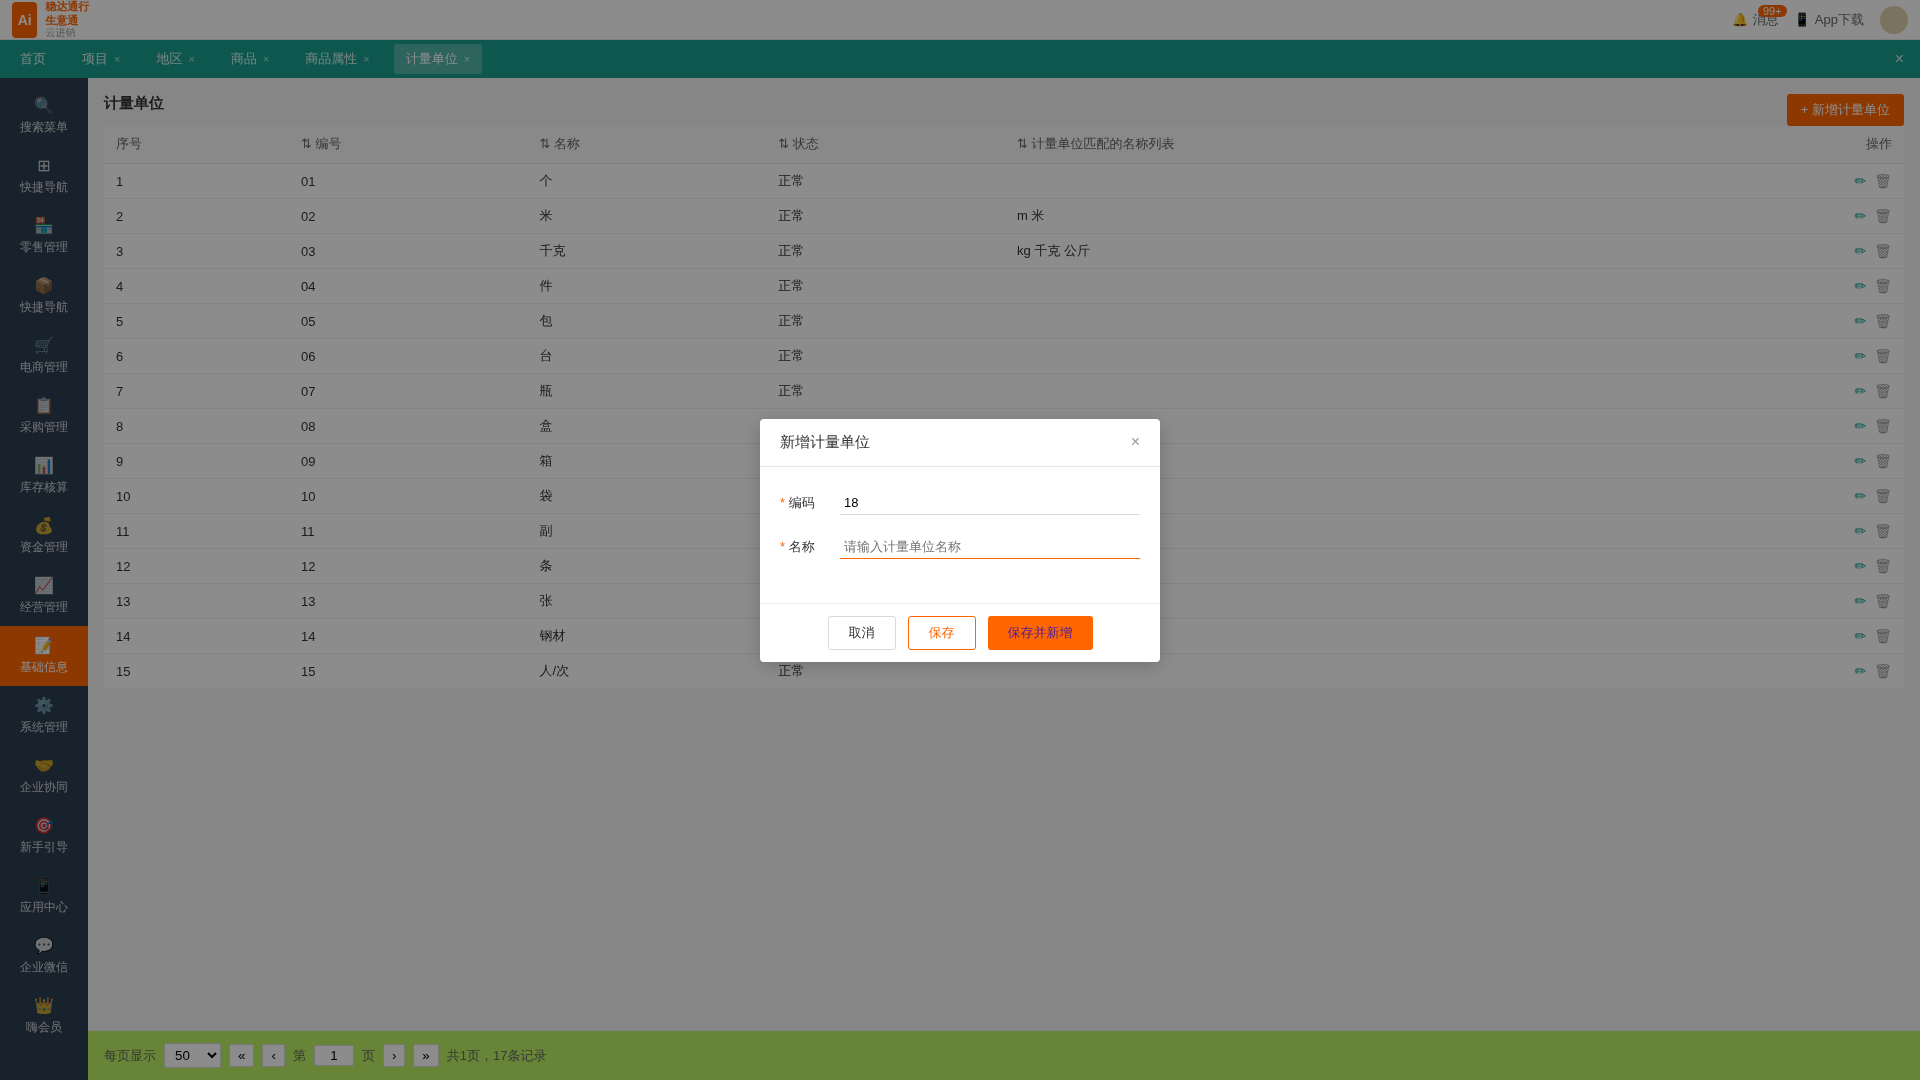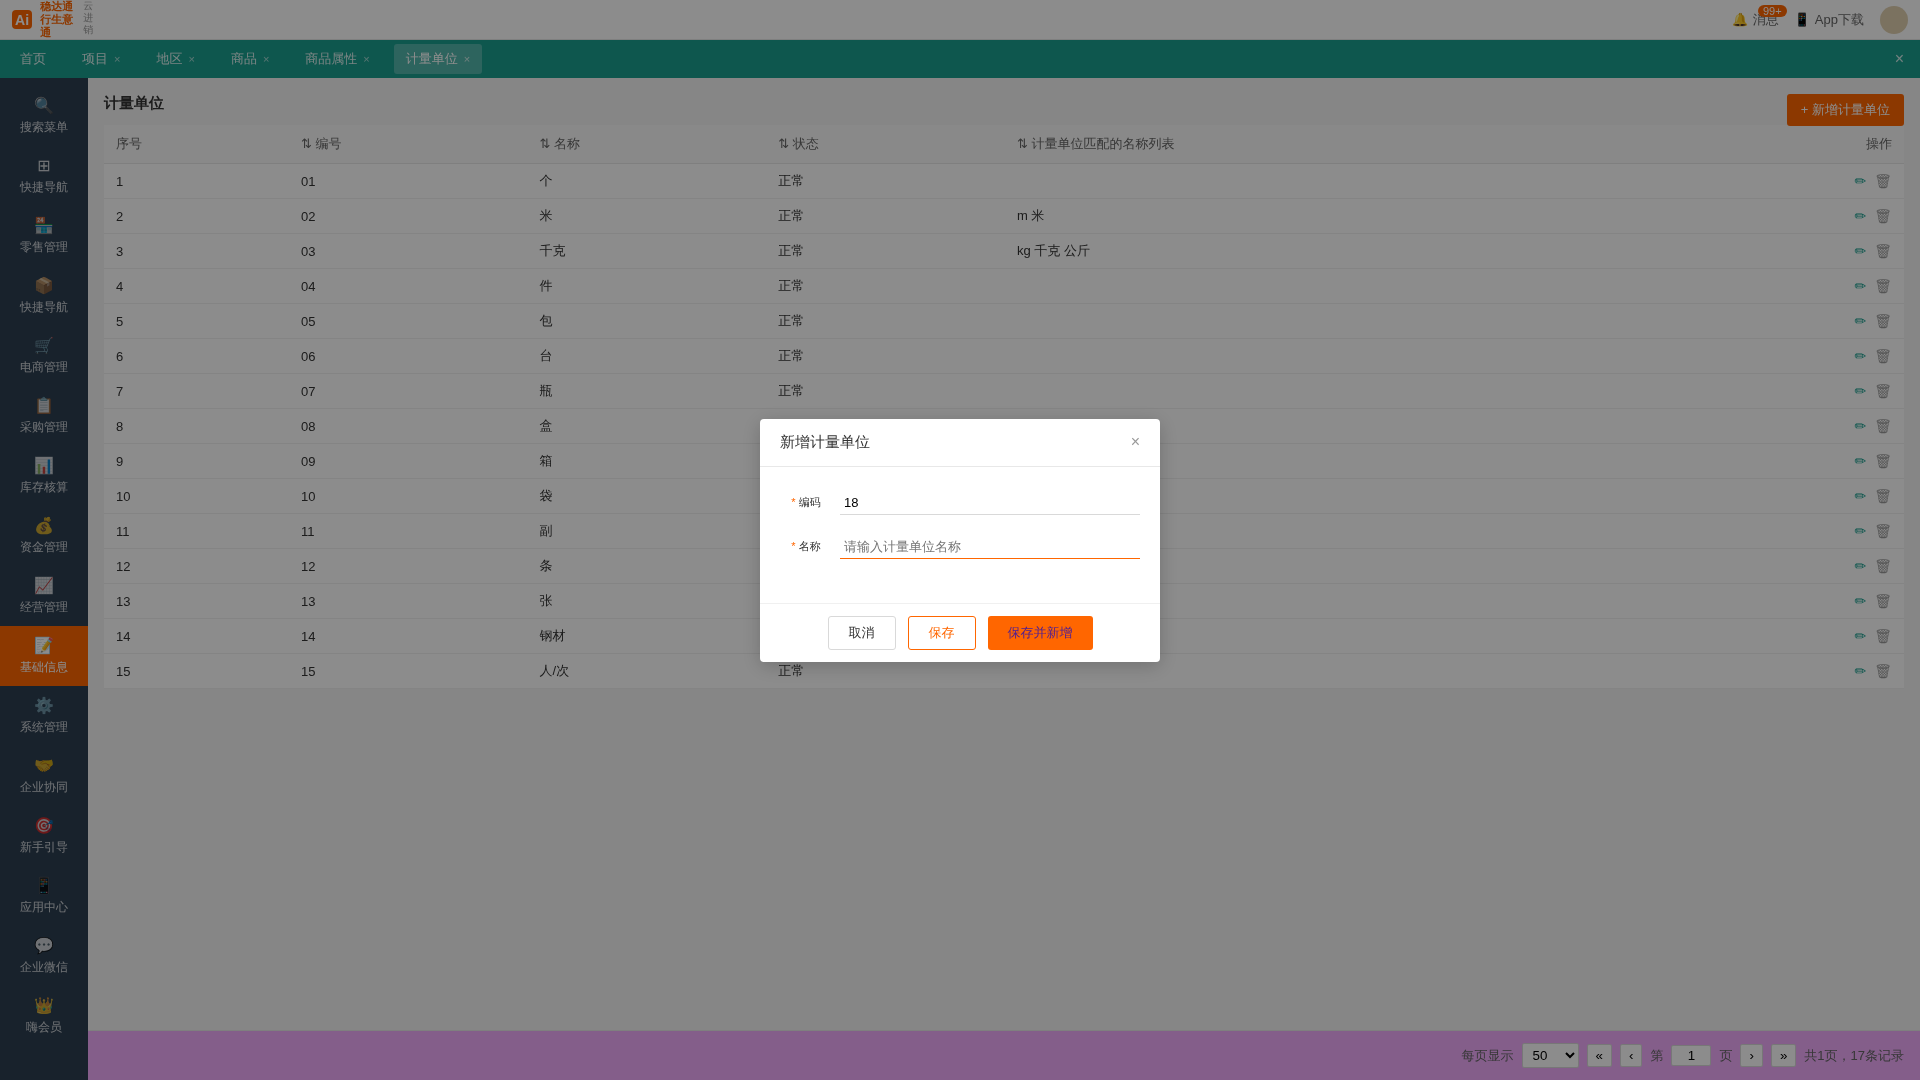--- a/index.html
+++ b/index.html
@@ -1,21 +1,21 @@
 <!DOCTYPE html>
 <html><head>
   <meta charset="utf-8">
   <style>
     * { box-sizing: border-box; margin: 0; padding: 0; }
     body { font-family: "Microsoft YaHei", "PingFang SC", sans-serif; font-size: 13px; background: #f0f2f5; color: #333; height: 1080px; width: 1920px; overflow: hidden; display: flex; flex-direction: column; }
 
     
     .top-bar { height: 40px; background: #fff; display: flex; align-items: center; padding: 0 12px; border-bottom: 1px solid #e8e8e8; flex-shrink: 0; }
     .logo-area { display: flex; align-items: center; gap: 8px; width: 88px; }
-    .logo-icon { width: 36px; height: 19px; background: #f60; border-radius: 4px; display: flex; align-items: center; justify-content: center; color: #fff; font-weight: bold; font-size: 14px; }
+    .logo-icon { width: 36px; height: 36px; background: #f60; border-radius: 4px; display: flex; align-items: center; justify-content: center; color: #fff; font-weight: bold; font-size: 14px; }
     .top-bar-center { flex: 1; display: flex; align-items: center; padding-left: 20px; }
     .top-bar-right { display: flex; align-items: center; gap: 16px; margin-left: auto; }
     .notification-btn { display: flex; align-items: center; gap: 4px; font-size: 13px; color: #666; position: relative; cursor: pointer; }
     .badge { background: #f60; color: #fff; border-radius: 10px; padding: 0 5px; font-size: 11px; position: absolute; top: -6px; right: -8px; }
     .app-download { display: flex; align-items: center; gap: 4px; font-size: 13px; color: #666; cursor: pointer; }
     .avatar { width: 28px; height: 28px; background: #e0d0b0; border-radius: 50%; cursor: pointer; }
 
     
     .tab-bar { height: 38px; background: #1a9e8f; display: flex; align-items: center; padding: 0 8px; gap: 12px; flex-shrink: 0; }
     .tab { height: 30px; padding: 0 12px; border-radius: 3px; display: flex; align-items: center; gap: 6px; font-size: 13px; cursor: pointer; color: rgba(255,255,255,0.85); }
@@ -46,53 +46,53 @@
     .data-table { width: 100%; border-collapse: collapse; background: #fff; font-size: 13px; }
     .data-table thead tr { background: #fafafa; }
     .data-table th { padding: 10px 12px; text-align: left; border-bottom: 1px solid #e8e8e8; color: #666; font-weight: normal; white-space: nowrap; }
     .data-table td { padding: 8px 12px; border-bottom: 1px solid #f0f0f0; color: #333; }
     .status-normal { color: #52c41a; }
     .action-btns { display: flex; gap: 8px; }
     .action-edit { color: #1a9e8f; cursor: pointer; font-size: 14px; }
     .action-delete { color: #999; cursor: pointer; font-size: 14px; }
 
     
-    .pagination { height: 50px; background: #f0abfc; border-top: 1px solid #e8e8e8; display: flex; align-items: center; justify-content: flex-end; padding: 0 16px; gap: 8px; font-size: 13px; color: #666; flex-shrink: 0; }
+    .pagination { height: 50px; background: #bef264; border-top: 1px solid #e8e8e8; display: flex; align-items: center; justify-content: flex-start; padding: 0 16px; gap: 8px; font-size: 13px; color: #666; flex-shrink: 0; }
     .pagination-btn { border: 1px solid #d9d9d9; background: #fff; padding: 3px 8px; cursor: pointer; border-radius: 2px; }
     .pagination-input { width: 40px; text-align: center; border: 1px solid #d9d9d9; border-radius: 2px; padding: 2px 4px; }
     .page-size-select { border: 1px solid #d9d9d9; border-radius: 2px; padding: 3px 6px; background: #fff; cursor: pointer; }
 
     
     .overlay { position: fixed; top: 0; left: 0; width: 100%; height: 100%; background: rgba(0,0,0,0.45); z-index: 100; display: flex; align-items: center; justify-content: center; }
 
     
     .modal { background: #fff; border-radius: 4px; width: 400px; box-shadow: 0 4px 20px rgba(0,0,0,0.2); }
     .modal-header { padding: 14px 20px; border-bottom: 1px solid #e8e8e8; display: flex; align-items: center; justify-content: space-between; }
     .modal-title { font-size: 15px; font-weight: 500; color: #333; }
     .modal-close { cursor: pointer; color: #999; font-size: 16px; }
     .modal-body { padding: 24px 20px; }
     .form-row { display: flex; align-items: center; margin-bottom: 20px; }
-    .form-label { width: 60px; text-align: center; font-size: 11px; color: #333; flex-shrink: 0; padding-right: 8px; }
+    .form-label { width: 60px; text-align: left; font-size: 13px; color: #333; flex-shrink: 0; padding-right: 8px; }
     .form-label.required::before { content: "* "; color: #f60; }
     .form-input { flex: 1; border: none; border-bottom: 1px solid #d9d9d9; padding: 4px 4px; font-size: 13px; outline: none; }
     .form-input.focused { border-bottom-color: #f60; }
     .modal-footer { padding: 12px 20px; border-top: 1px solid #f0f0f0; display: flex; justify-content: center; gap: 12px; }
     .btn-cancel { border: 1px solid #d9d9d9; background: #fff; padding: 7px 20px; border-radius: 3px; cursor: pointer; font-size: 13px; color: #333; }
     .btn-save { border: 1px solid #f60; background: #fff; color: #f60; padding: 7px 20px; border-radius: 3px; cursor: pointer; font-size: 13px; }
     .btn-save-new { border: none; background: #f60; color: #4c1d95; padding: 7px 20px; border-radius: 3px; cursor: pointer; font-size: 13px; }
   </style>
 </head>
 <body>
 
 <div class="top-bar">
   <div class="logo-area">
     <div class="logo-icon">
       <span>Ai</span>
     </div>
-    <div style="display:flex;flex-direction:row;line-height:1.2;">
+    <div style="display:flex;flex-direction:column;line-height:1.2;">
       <span style="font-size:11px;color:#f60;font-weight:bold;">稳达通行生意通</span>
       <span style="font-size:10px;color:#999;">云进销</span>
     </div>
   </div>
   <div class="top-bar-center"></div>
   <div class="top-bar-right">
     <div class="notification-btn">
       <span>🔔</span>
       <span>消息</span>
       <span class="badge">99+</span>

